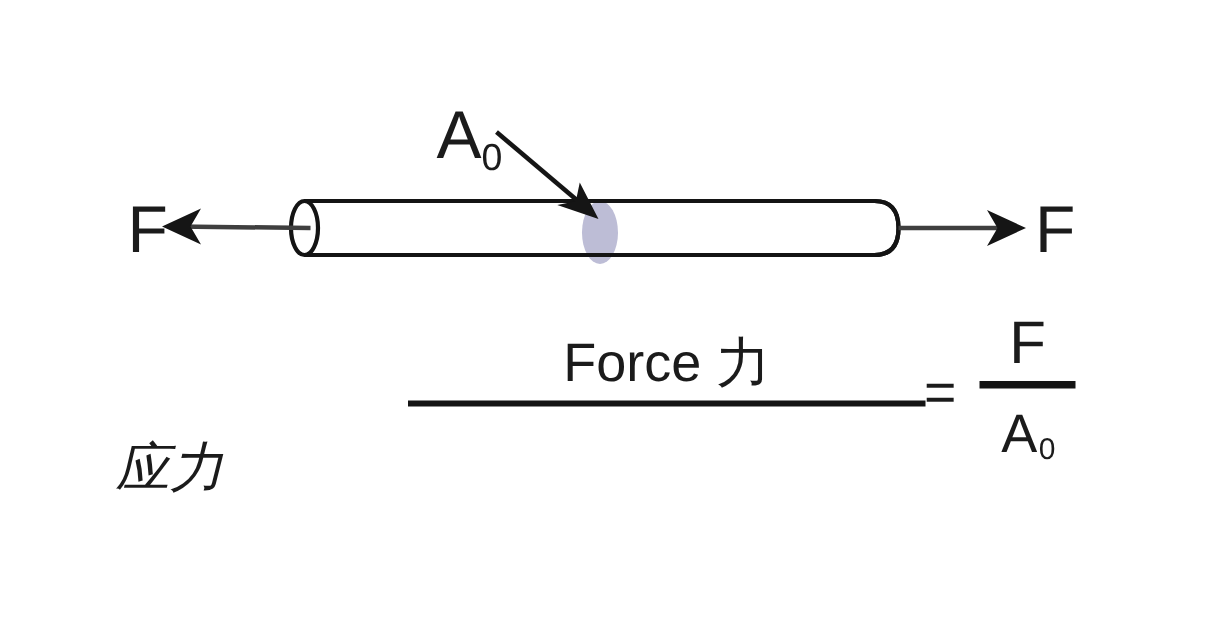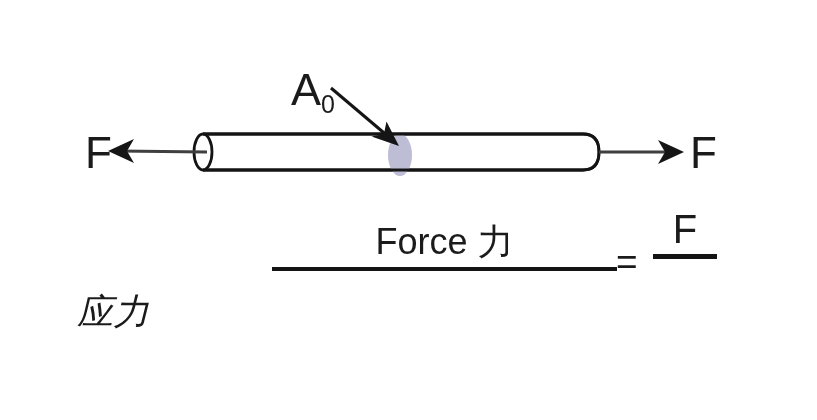--- a/index.html
+++ b/index.html
@@ -144,15 +144,18 @@
   <div class="abs fraction-main">
     <div class="frac-num">Force 力</div>
     <div class="frac-bar"></div>
   </div>
 
   <div class="abs equals-sign">=</div>
 
   <div class="abs fraction-small">
     <div class="frac-sm-num">F</div>
     <div class="frac-sm-bar"></div>
+    <div class="frac-sm-den">
+      <span>A</span><span class="subscript">0</span>
+    </div>
   </div>
 
 </div>
 
 </body></html>

